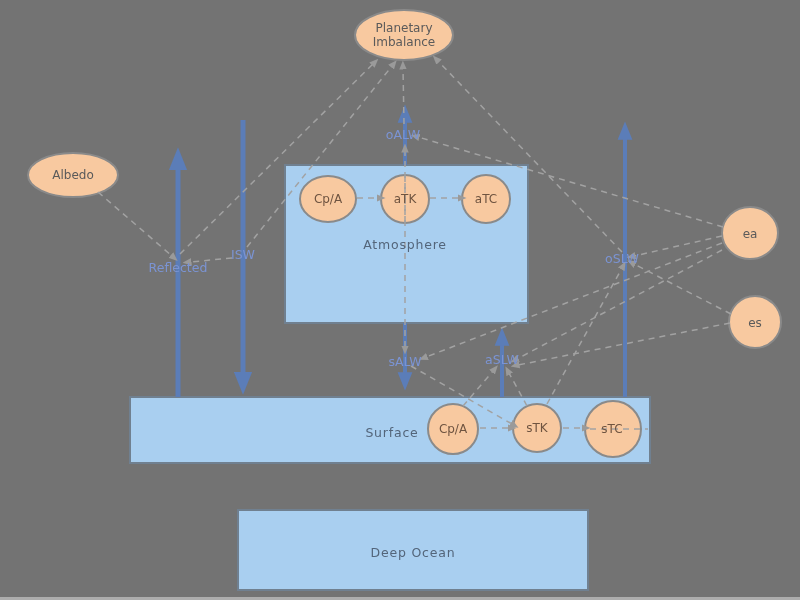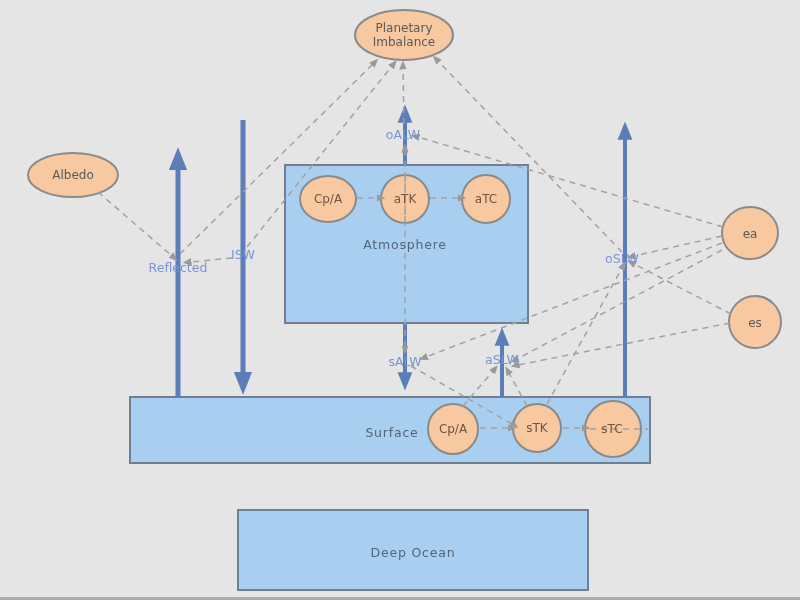--- a/index.html
+++ b/index.html
@@ -1,16 +1,16 @@
 <!DOCTYPE html>
 <html><head>
 <meta charset="utf-8">
 <style>
   html,body{margin:0;padding:0;background:#ffffff;}
-  .canvas{position:relative;width:800px;height:600px;background:#e5e5e5;overflow:hidden;
+  .canvas{position:relative;width:800px;height:600px;background:#737373;overflow:hidden;
           font-family:"DejaVu Sans", sans-serif;}
   svg{display:block;}
   text{font-family:"DejaVu Sans", sans-serif;}
   .stock-label{fill:#53657a;font-size:12.5px;letter-spacing:0.8px;}
   .node-label{fill:#6f5440;font-size:12px;}
   .ellipse-label{fill:#5a5a5a;font-size:12px;}
   .flow-label{fill:#7b94d4;font-size:12.5px;}
 </style>
 </head>
 <body>

